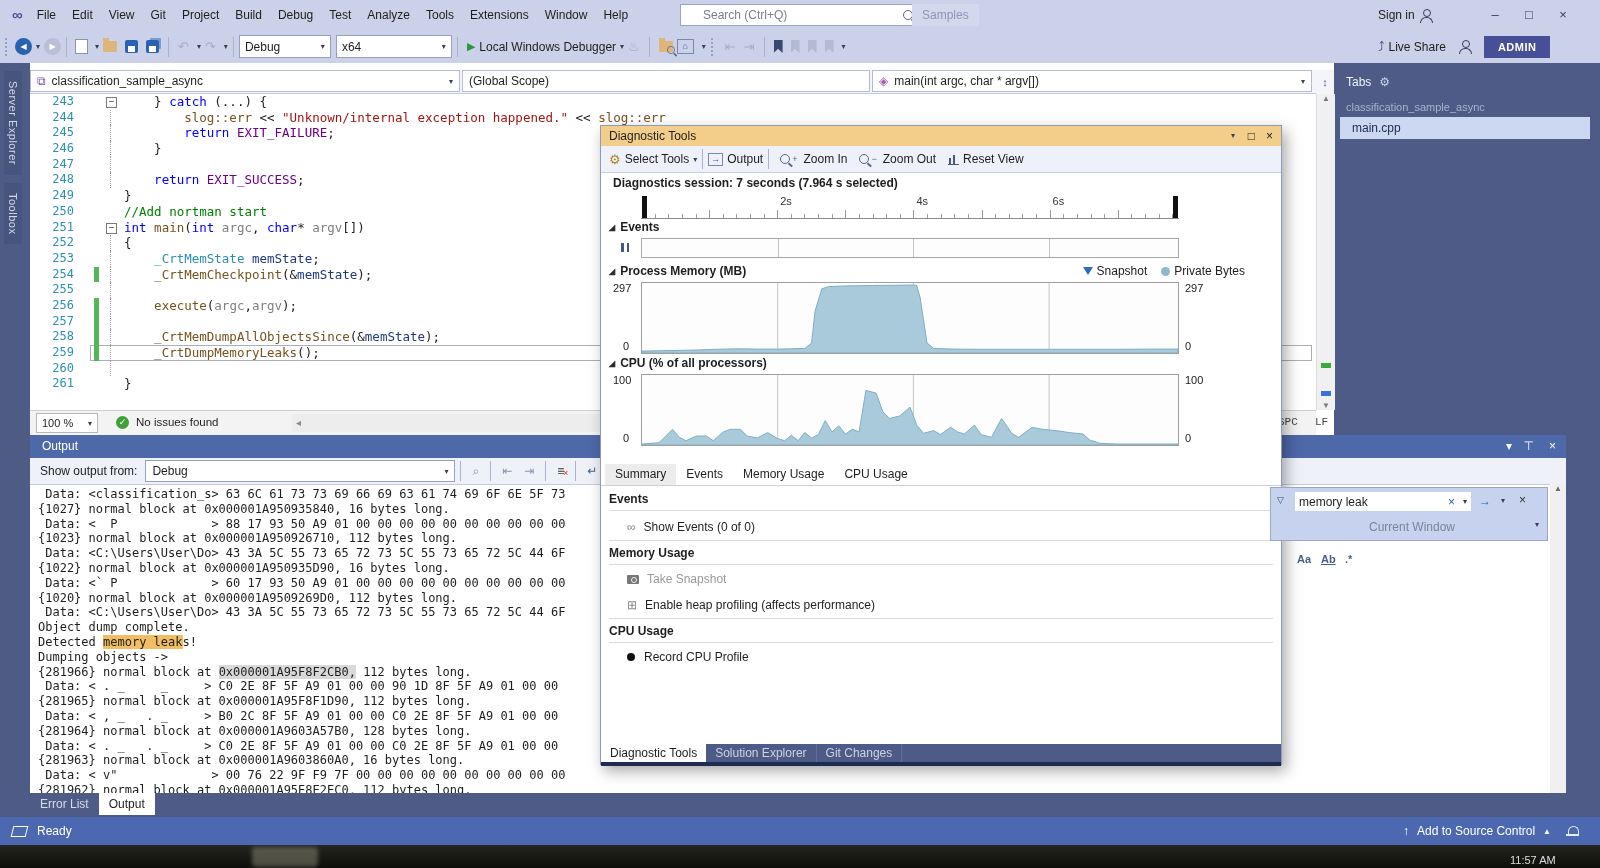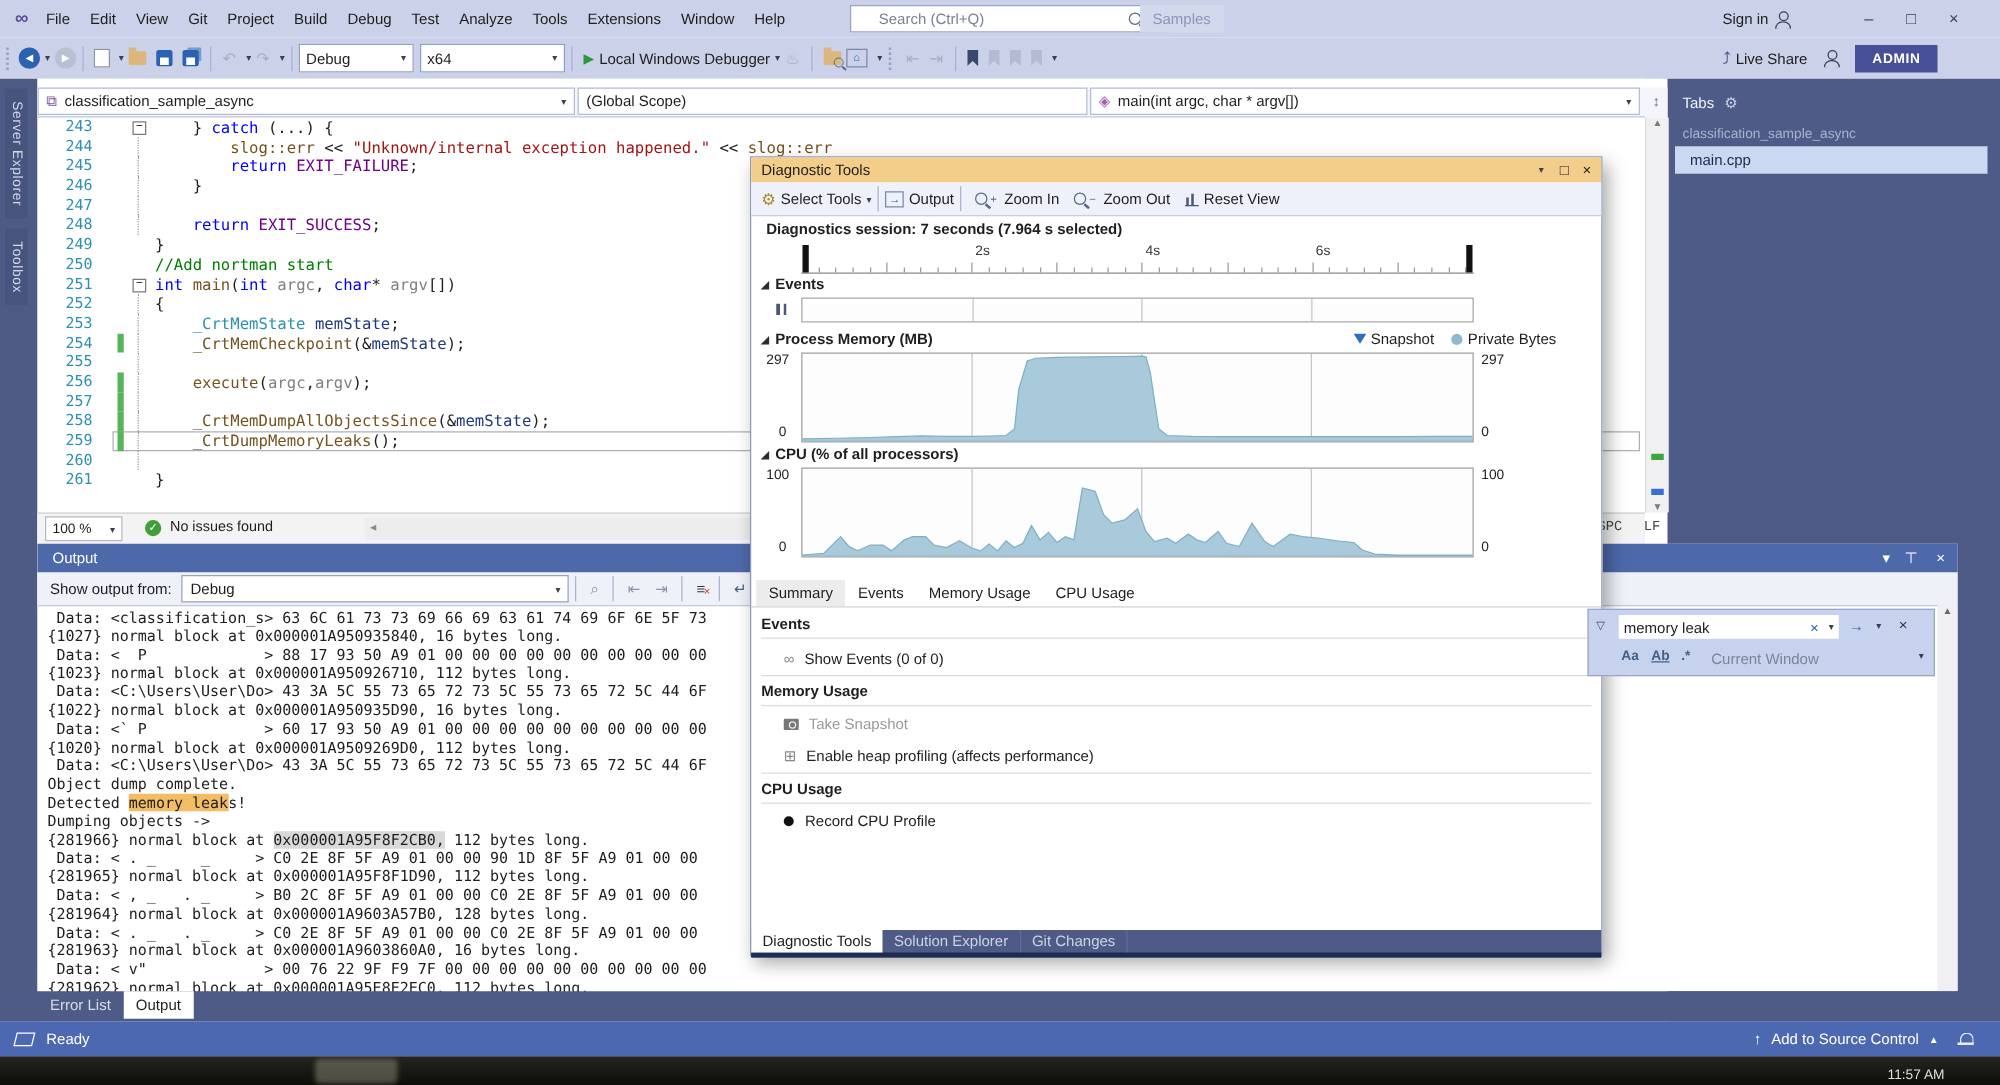--- a/index.html
+++ b/index.html
@@ -126,21 +126,21 @@
   .dtb-tab{padding:2px 9px;font-size:12px;color:#cdd3e4;border-right:1px solid #5f6c94;}
   .dtb-tab.active{background:#fff;color:#1e1e1e;border-right:none;}
   .magbtn{display:inline-flex;align-items:center;margin:0 6px;}
   .outicon{display:inline-block;width:13px;height:11px;border:1px solid #7a88aa;color:#2b5fbd;font-size:9px;line-height:10px;text-align:center;margin-right:4px;}
   .bars3{display:inline-block;width:11px;height:10px;border-bottom:1.4px solid #4a5878;position:relative;margin-right:4px;}
   .bars3:before{content:"";position:absolute;left:1px;bottom:0;width:2px;height:6px;background:#4a5878;}
   .bars3:after{content:"";position:absolute;left:5px;bottom:0;width:2px;height:9px;background:#4a5878;box-shadow:4px 3px 0 -1px #4a5878;}
   
   .findpop{left:1270px;top:487px;width:278px;height:54px;background:#c6d2ee;border:1px solid #9aa6c6;box-sizing:border-box;z-index:20;}
   .find-input{position:absolute;left:24px;top:4px;width:176px;height:19px;background:#fff;display:flex;align-items:center;justify-content:space-between;padding:0 4px;box-sizing:border-box;}
-  .fopt{color:#44608a;font-size:11px;margin-right:9px;font-weight:bold;}
+  .fopt{color:#44608a;font-size:11px;margin-right:9px;font-weight:bold;margin-top:34px;}
   .bookmark{width:9px;height:13px;background:#39486e;clip-path:polygon(0 0,100% 0,100% 100%,50% 68%,0 100%);margin:0 4px;}
   .bookmark.g{background:#b4bad0;}
 </style>
 </head>
 <body>
 
 <div id="root">
 
   <div class="abs menubar row">
     <span class="vslogo">∞</span>

